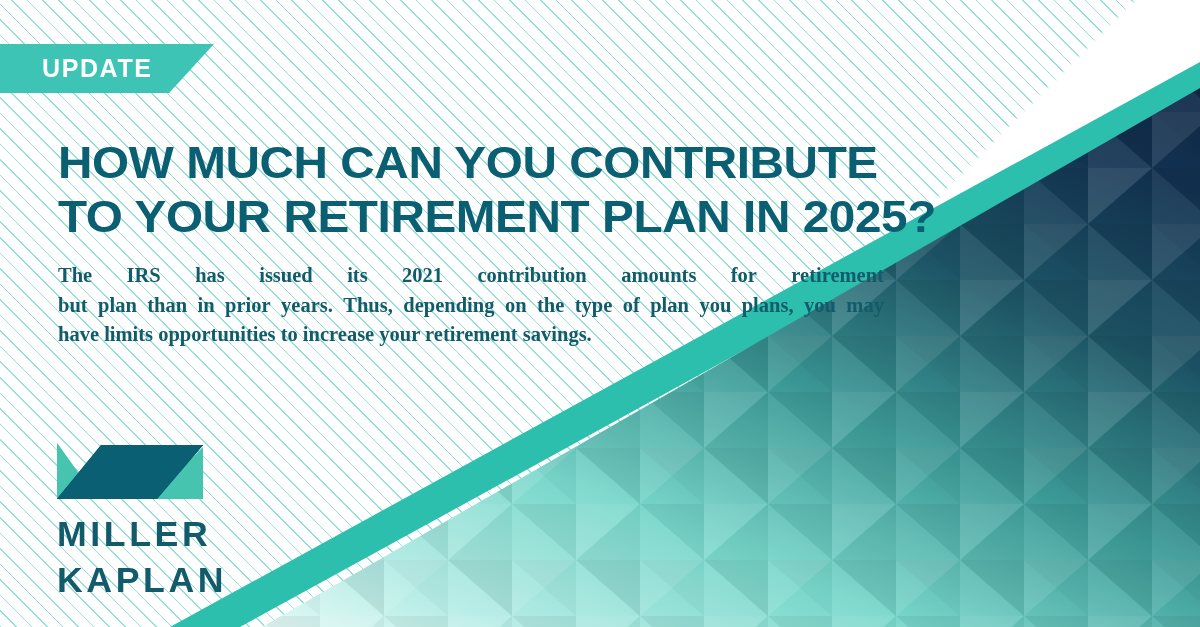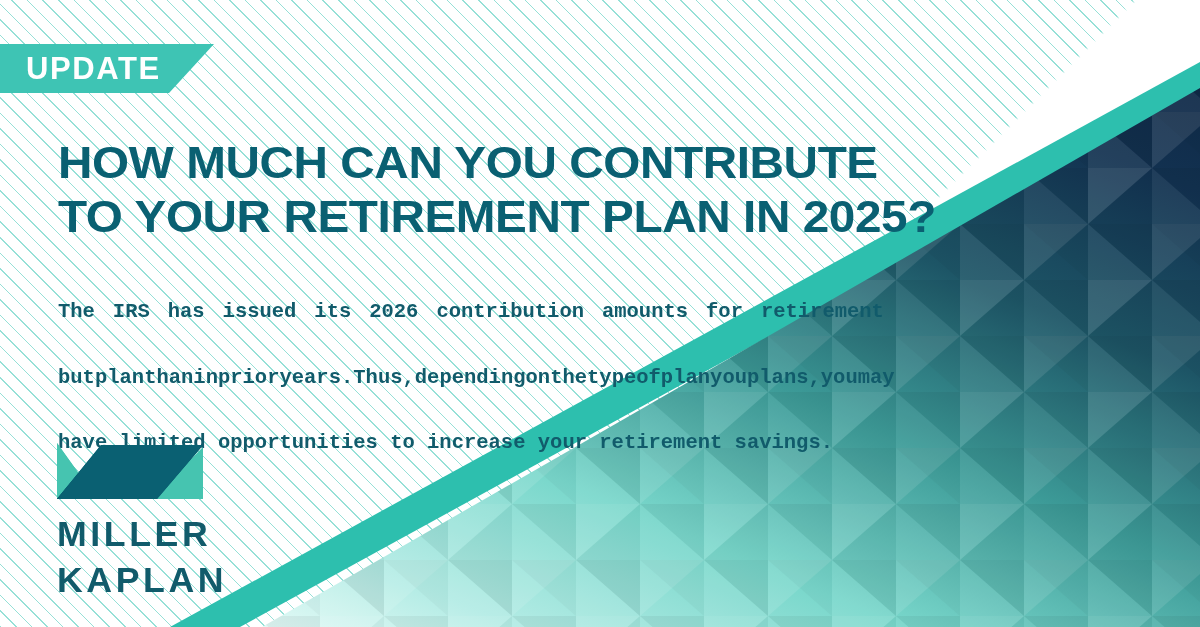--- a/index.html
+++ b/index.html
@@ -49,24 +49,24 @@
     left:0; top:44px;
     width:214px; height:49px;
     background:#3ec4b4;
     -webkit-clip-path:polygon(0 0, 100% 0, 79% 100%, 0 100%);
             clip-path:polygon(0 0, 100% 0, 79% 100%, 0 100%);
     display:flex;
     align-items:center;
   }
   .banner-label {
     color:#ffffff;
-    font-size:31px;
+    font-size:25px;
     font-weight:bold;
     letter-spacing:1.6px;
-    margin-left:26px;
+    margin-left:42px;
     font-family:"Liberation Sans", sans-serif;
   }
 
   
   .headline {
     position:absolute;
     left:58px; top:136px;
     width:900px;
   }
   .headline-line {
@@ -86,22 +86,21 @@
     position:absolute;
     left:58px; top:261px;
     width:826px;
   }
   .body-line {
     color:#115b6b;
     font-size:20.5px;
     line-height:29.6px;
     font-weight:bold;
     white-space:nowrap;
-    font-family:Liberation Mono, monospace;
-    margin-top:36px;
+    font-family:Liberation Serif, serif;
   }
   .body-line.justify {
     display:flex;
     justify-content:space-between;
     white-space:normal;
   }
   .body-line.justify > span { white-space:nowrap; }
 
   
   .logo { position:absolute; left:57px; top:437px; width:150px; }
@@ -170,21 +169,21 @@
     <div class="headline-line">TO YOUR RETIREMENT PLAN IN 2025?</div>
   </div>
 
   <div class="body-copy">
     <div class="body-line justify">
       <span>The</span>
       <span>IRS</span>
       <span>has</span>
       <span>issued</span>
       <span>its</span>
-      <span>2026</span>
+      <span>2021</span>
       <span>contribution</span>
       <span>amounts</span>
       <span>for</span>
       <span>retirement</span>
     </div>
     <div class="body-line justify">
       <span>but</span>
       <span>plan</span>
       <span>than</span>
       <span>in</span>
@@ -195,21 +194,21 @@
       <span>on</span>
       <span>the</span>
       <span>type</span>
       <span>of</span>
       <span>plan</span>
       <span>you</span>
       <span>plans,</span>
       <span>you</span>
       <span>may</span>
     </div>
-    <div class="body-line">have limited opportunities to increase your retirement savings.</div>
+    <div class="body-line">have limits opportunities to increase your retirement savings.</div>
   </div>
 
   <div class="logo">
     <svg class="logo-mark" viewBox="0 0 146 69">
 
       <polygon points="0,6 0,62 40,62" fill="#46c4b0"></polygon>
 
       <polygon points="146,10 146,62 94,62" fill="#46c4b0"></polygon>
 
       <polygon points="0,6 0,62 40,62 0,6" fill="#46c4b0"></polygon>

